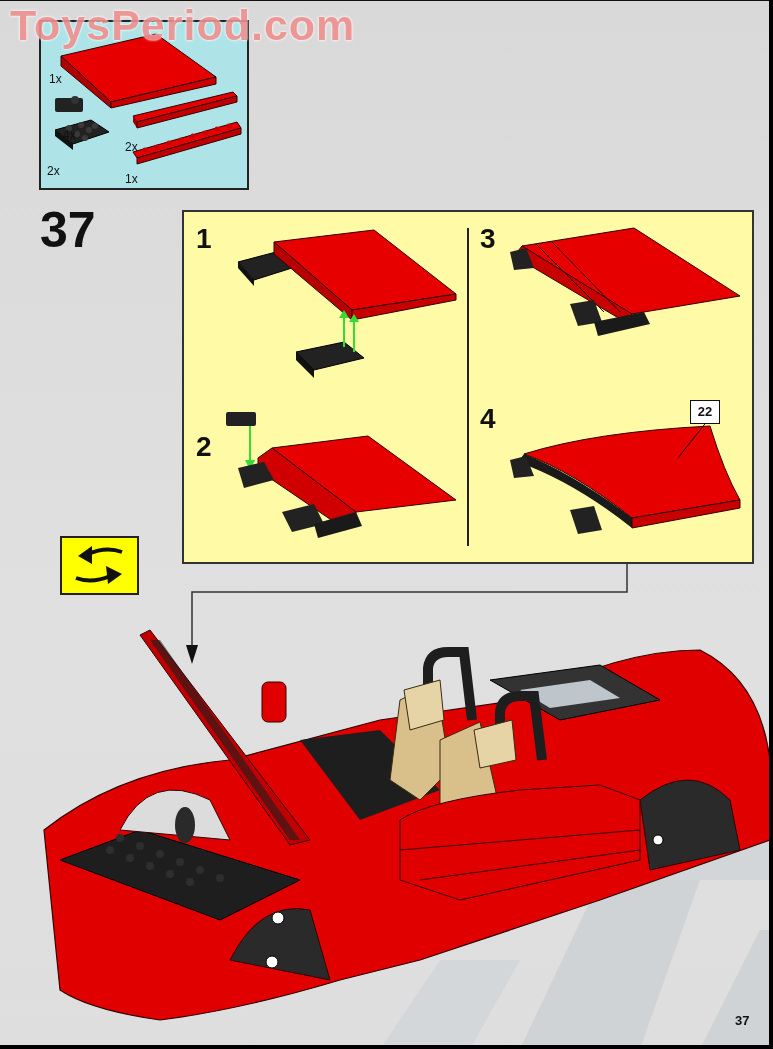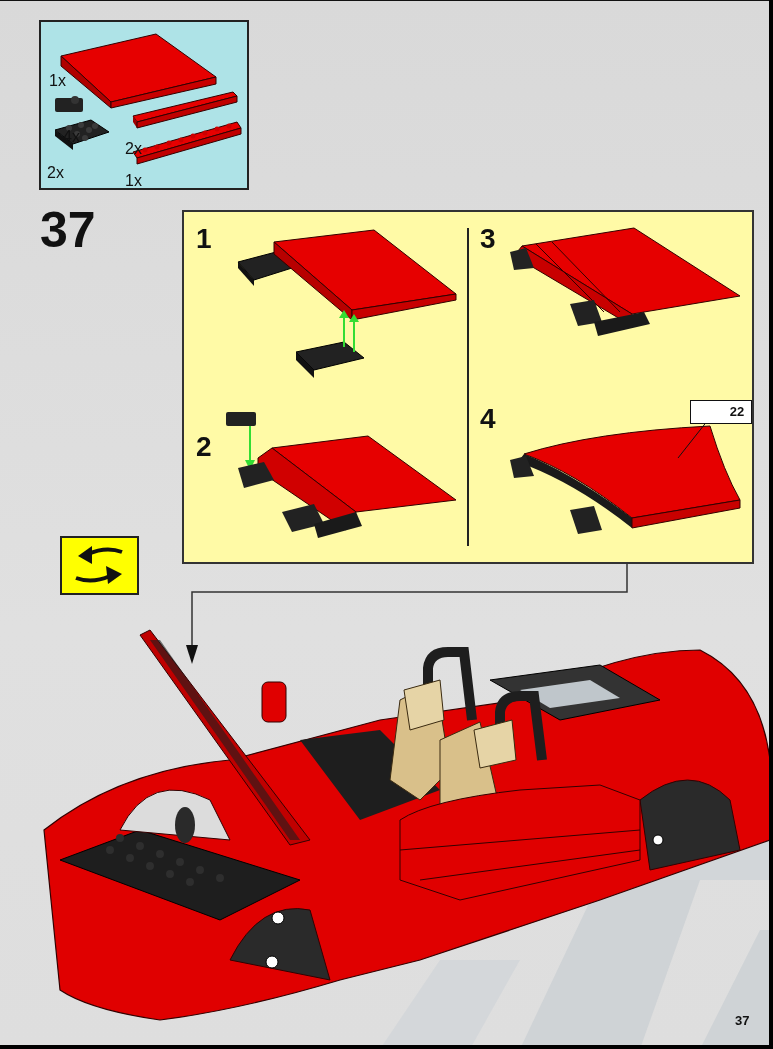--- a/index.html
+++ b/index.html
@@ -22,35 +22,35 @@
     position: absolute; left: 10px; top: 0px;
     font-size: 43px; font-weight: bold; color: #f08f8f;
     letter-spacing: 1px; opacity: 0.9;
     text-shadow: 0 0 3px #fff, 0 0 2px #fff;
     z-index: 20; line-height: 50px;
   }
   .parts-box {
     position: absolute; left: 39px; top: 20px; width: 206px; height: 166px;
     background: #aee3e7; border: 2px solid #222; z-index: 5;
   }
-  .qty { position:absolute; font-size: 16px; color:#111; }
+  .qty { position:absolute; font-size: 12px; color:#111; }
   .step-number {
     position: absolute; left: 40px; top: 203px;
     font-size: 50px; font-weight: bold; color: #111; line-height: 54px;
   }
   .sub-box {
     position: absolute; left: 182px; top: 210px; width: 568px; height: 350px;
     background: #fffaa6; border: 2px solid #333;
   }
   .divider { position:absolute; left: 283px; top: 16px; width: 2px; height: 318px; background:#222; }
   .sub-label { position:absolute; font-size: 28px; font-weight: bold; color:#111; line-height: 30px; }
   .callout-num {
     position:absolute; left: 506px; top: 188px; width: 28px; height: 22px;
     background:#fff; border: 1.5px solid #111; font-size: 13px; font-weight:bold;
-    text-align:center; line-height:22px; color:#111;padding-left:32px;
+    text-align:center; line-height:22px; color:#111;
   }
   .rotate-icon {
     position: absolute; left: 60px; top: 536px; width: 75px; height: 55px;
     background: #ffff00; border: 2px solid #222;
   }
   .page-number {
     position:absolute; left: 735px; top: 1013px; font-size: 13px; font-weight: bold; color:#111;
   }
   svg { position:absolute; }
 </style>
@@ -60,20 +60,21 @@
 <div class="page">
   <div class="topline"></div>
 
   <svg class="floor" width="773" height="1049">
     <polygon points="520,1049 600,880 700,880 640,1049" fill="#cfd3d6"></polygon>
     <polygon points="640,880 720,760 773,760 773,880" fill="#d2d6d9"></polygon>
     <polygon points="700,1049 760,930 773,930 773,1049" fill="#cfd3d6"></polygon>
     <polygon points="380,1049 440,960 520,960 470,1049" fill="#d4d7da"></polygon>
   </svg>
 
+  <div class="watermark">ToysPeriod.com</div>
 
   <div class="parts-box">
     <svg width="206" height="166">
 
       <polygon points="20,34 115,12 175,55 70,80" fill="#e60000" stroke="#300" stroke-width="1"></polygon>
       <polygon points="20,34 70,80 70,86 20,44" fill="#b00000" stroke="#300" stroke-width="1"></polygon>
       <polygon points="70,80 175,55 175,62 70,86" fill="#c80000" stroke="#300" stroke-width="1"></polygon>
 
       <rect x="14" y="76" width="28" height="14" rx="2" fill="#222"></rect>
       <circle cx="34" cy="78" r="4" fill="#333"></circle>

